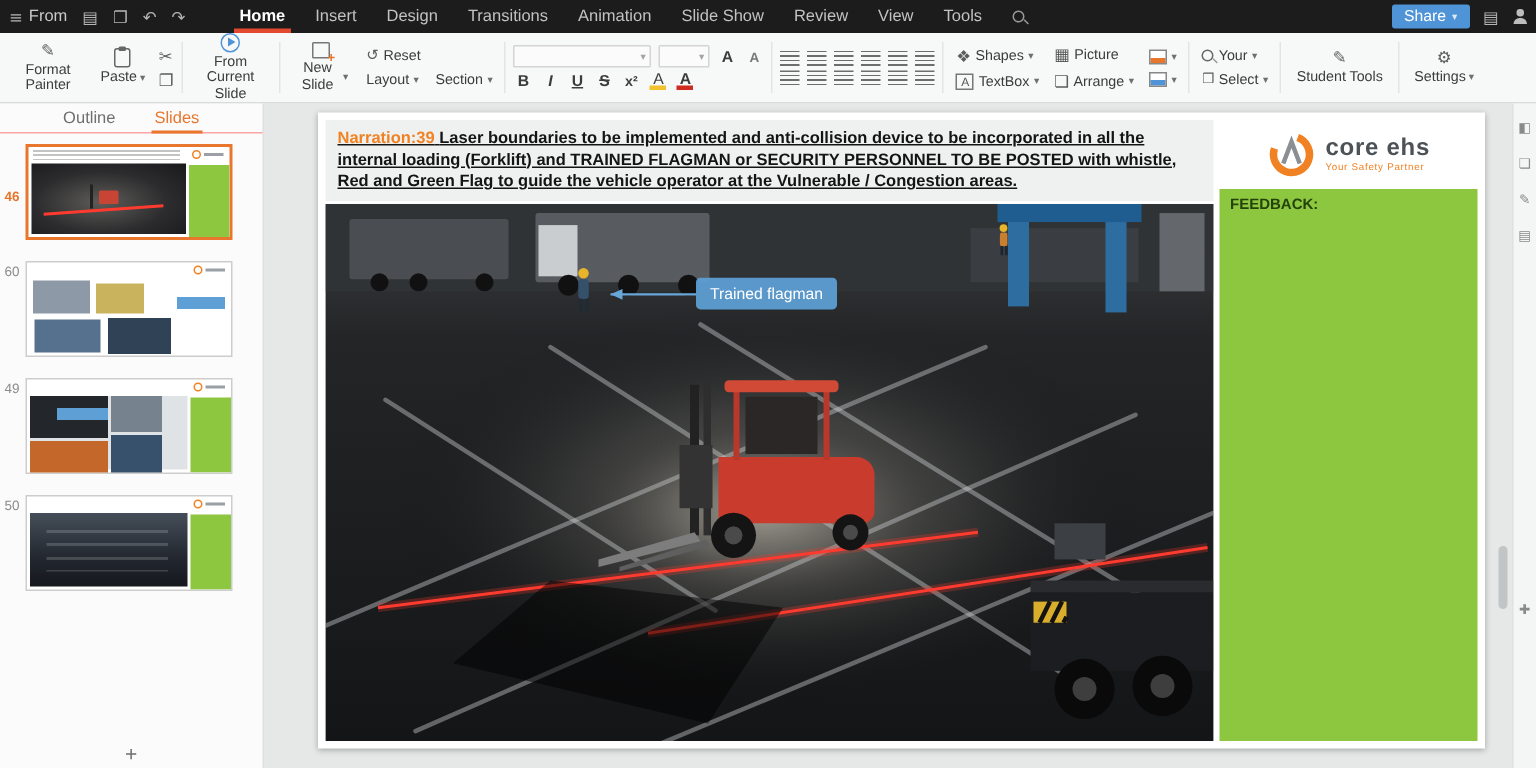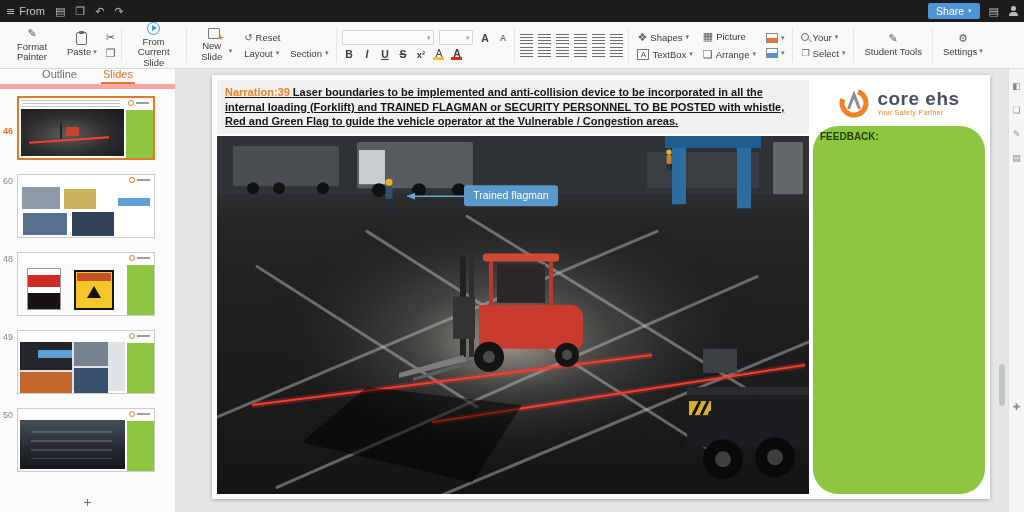--- a/index.html
+++ b/index.html
@@ -51,21 +51,21 @@
   .fillic { width:12px; height:10px; border:1px solid #888; background:linear-gradient(#fff 55%,#e8762c 55%); }
   .outlic { width:12px; height:10px; border:1px solid #888; background:linear-gradient(#fff 55%,#4f94d6 55%); }
   .colbar { display:inline-block; width:11px; height:2.6px; margin-top:-2px; }
   .stack { display:flex; flex-direction:column; align-items:center; line-height:1; }
 
   
   .content { flex:1; display:flex; min-height:0; }
 
   
   .sidebar { width:176px; background:#fbfbfb; border-right:1px solid #e0e0e0; display:flex; flex-direction:column; flex:0 0 auto; }
-  .side-tabs { height:20px; display:flex; align-items:flex-end; justify-content:center; gap:22px; font-size:11px; color:#6f6f6f; border-bottom:5px solid #fca5a5; flex:0 0 auto; }
+  .side-tabs { height:20px; display:flex; align-items:flex-start; justify-content:center; gap:22px; font-size:11px; color:#6f6f6f; border-bottom:1px solid #fca5a5; flex:0 0 auto; }
   .side-tab { height:20px; display:flex; align-items:center; position:relative; padding:0 2px; }
   .side-tab.active { color:#e8762c; }
   .side-tab.active::after { content:""; position:absolute; left:0; right:0; bottom:0; height:2px; background:#e8762c; }
   .slides-list { flex:1; padding-top:7px; overflow:hidden; }
   .thumb-row { display:flex; margin-bottom:14px; }
   .thumb-num { width:17px; font-size:9px; color:#8a8a8a; text-align:right; padding:2px 4px 0 0; }
   .thumb-row.selected .thumb-num { color:#e8762c; font-weight:bold;margin-top:28px; }
   .thumb { position:relative; width:138px; height:64px; background:#fff; border:1px solid #cdcdcd; overflow:hidden; }
   .thumb-row.selected .thumb { border:2px solid #e8762c; }
   .t-logo { position:absolute; top:2px; right:4px; display:flex; align-items:center; gap:2px; z-index:3; }
@@ -104,23 +104,23 @@
   .canvas { flex:1; position:relative; padding:6px 0 0 36px; min-width:0; }
   .slide { width:778px; height:424px; background:#fff; box-shadow:0 1px 4px rgba(0,0,0,.3); display:flex; padding:5px; gap:4px; }
   .slide-main { width:592px; flex:0 0 auto; display:flex; flex-direction:column; }
   .narration { background:#eff1f0; padding:5px 8px; font-size:11px; font-weight:bold; color:#141414; line-height:1.32;text-decoration:underline; }
   .narr-label { color:#f08223; }
   .scene { flex:1; margin-top:2px; background:#737373; position:relative; overflow:hidden; }
   .scene svg { display:block; width:100%; height:100%; }
   .slide-side { flex:1; display:flex; flex-direction:column; min-width:0; }
   .logo-row { height:46px; display:flex; align-items:center; justify-content:center; gap:7px; }
   .logo-txt { display:flex; flex-direction:column; line-height:1; }
-  .brand { font-size:19px; font-weight:bold; color:#4d5257; letter-spacing:.5px; }
+  .brand { font-size:16px; font-weight:bold; color:#4d5257; letter-spacing:.5px; }
   .tagline { font-size:6.5px; color:#f08223; letter-spacing:.5px; margin-top:2px; }
-  .feedback { flex:1; background:#8dc63f; padding:5px 7px; font-size:10px; font-weight:bold; color:#24420b;border-radius:25px; }
+  .feedback { flex:1; background:#8dc63f; padding:5px 7px; font-size:10px; font-weight:bold; color:#24420b; }
   .vscroll { position:absolute; right:3px; top:0; bottom:0; width:7px; }
   .vthumb { position:absolute; right:0; top:295px; width:6px; height:42px; background:#c2c5c6; border-radius:3px; }
 
   
   .right-rail { width:16px; background:#f4f5f5; border-left:1px solid #e0e0e0; display:flex; flex-direction:column; align-items:center; padding-top:12px; gap:14px; font-size:9px; color:#8a8a8a; flex:0 0 auto; }
   .rail-gap { flex:1; }
 </style>
 </head>
 <body>
 
@@ -129,20 +129,34 @@
   <div class="titlebar">
     <div class="tb-left">
       <div class="menu-btn">
         <span class="ic tb-ic">≡</span>
         <span>From</span>
       </div>
       <span class="ic tb-ic">▤</span>
       <span class="ic tb-ic">❐</span>
       <span class="ic tb-ic">↶</span>
       <span class="ic tb-ic">↷</span>
+    </div>
+    <div class="tb-tabs">
+      <span class="tb-tab active">Home</span>
+      <span class="tb-tab">Insert</span>
+      <span class="tb-tab">Design</span>
+      <span class="tb-tab">Transitions</span>
+      <span class="tb-tab">Animation</span>
+      <span class="tb-tab">Slide Show</span>
+      <span class="tb-tab">Review</span>
+      <span class="tb-tab">View</span>
+      <span class="tb-tab">Tools</span>
+      <span class="tb-tab">
+          <span class="mag"></span>
+        </span>
     </div>
     <div class="tb-right">
       <div class="share-btn">
         <span>Share</span>
         <span class="ic caret" style="color:#dce9f7">▾</span>
       </div>
       <span class="ic tb-ic">▤</span>
       <span class="userp"></span>
     </div>
   </div>
@@ -372,34 +386,20 @@
             <div class="t-img">
               <div class="p1"></div>
                 <div class="p2"></div>
                 <div class="p3"></div>
                 <div class="p4"></div>
                 <div class="lblb"></div>
             </div>
           </div>
         </div>
 
-        <div class="thumb-row v48">
-          <span class="thumb-num">48</span>
-          <div class="thumb">
-            <div class="t-logo">
-                <span class="t-ring"></span>
-                <span class="t-word"></span>
-              </div>
-            <div class="t-green"></div>
-            <div class="t-img">
-              <div class="s1"></div>
-              <div class="s2"></div>
-            </div>
-          </div>
-        </div>
 
         <div class="thumb-row v49">
           <span class="thumb-num">49</span>
           <div class="thumb">
             <div class="t-logo">
                 <span class="t-ring"></span>
                 <span class="t-word"></span>
               </div>
             <div class="t-green"></div>
             <div class="t-img">

